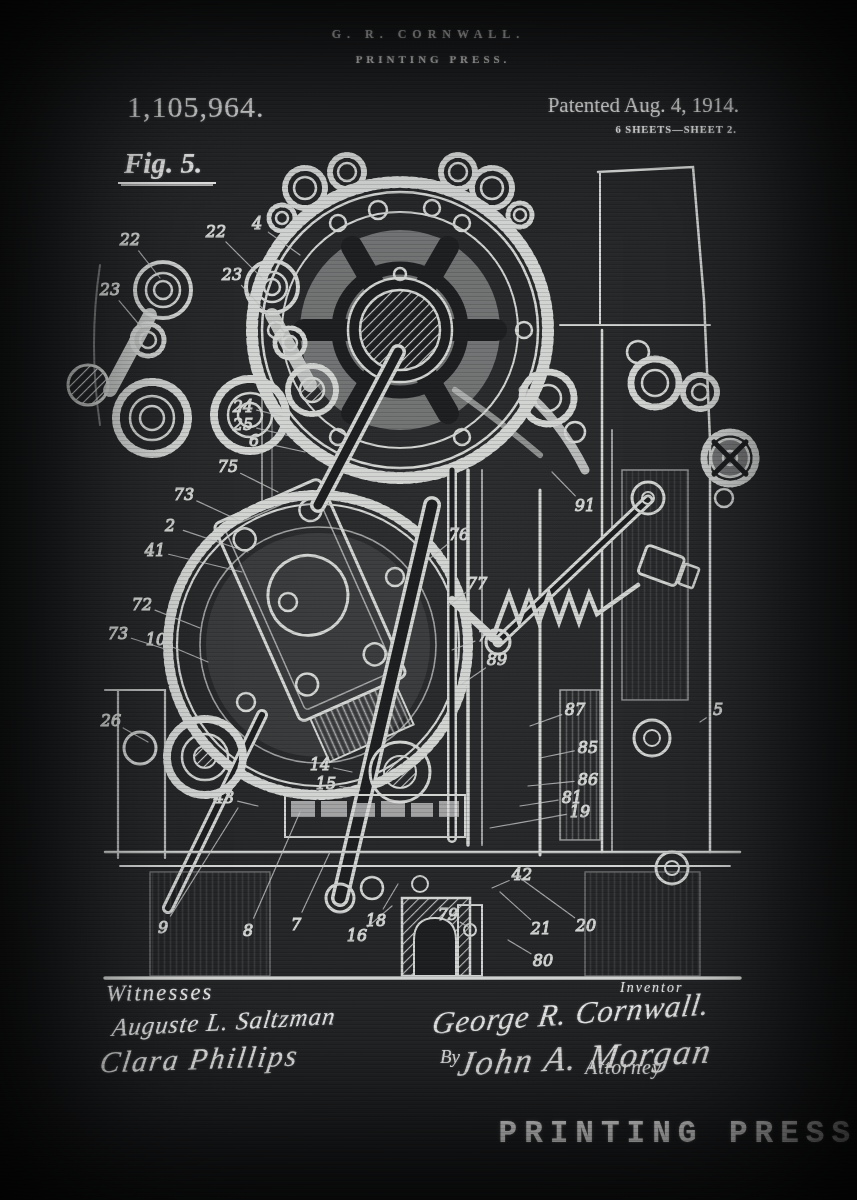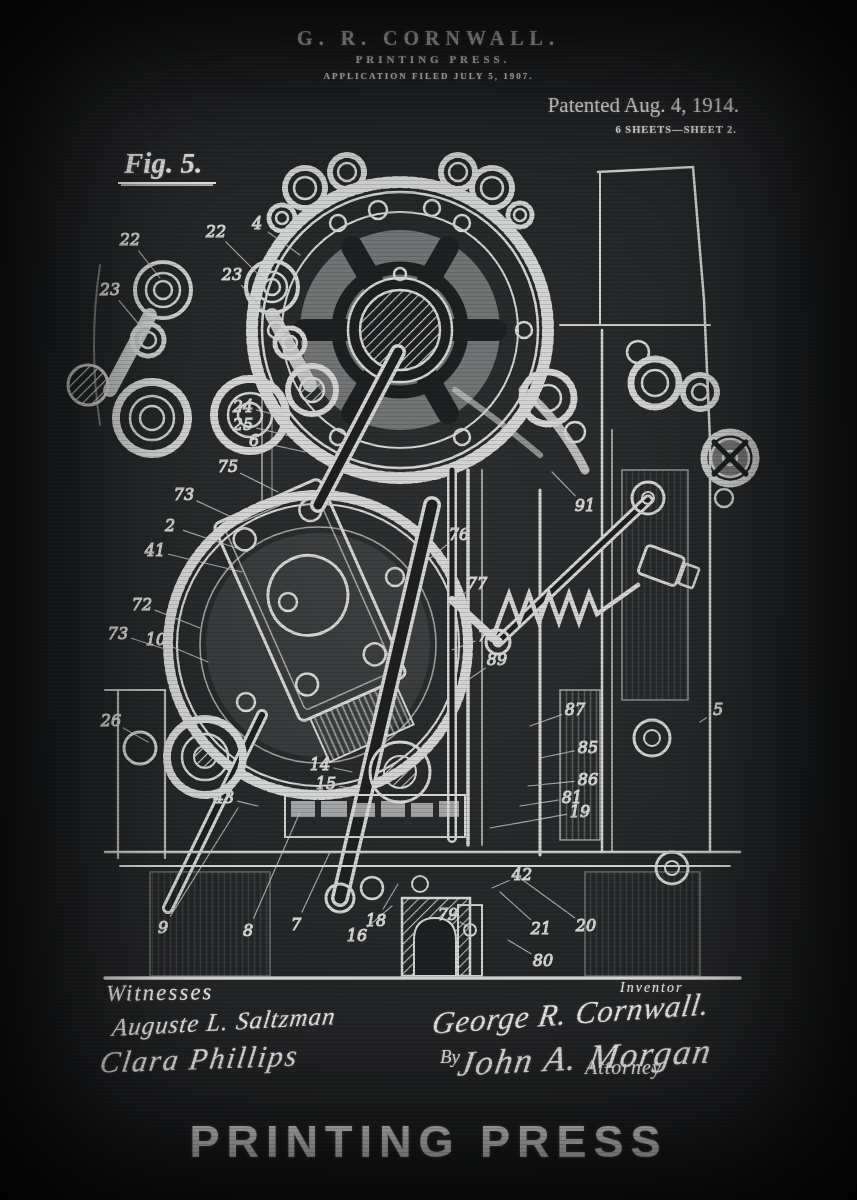--- a/index.html
+++ b/index.html
@@ -17,21 +17,21 @@
       transparent 2px, transparent 4px);
     opacity:.65;
   }
   .poster::after{ 
     content:"";position:absolute;inset:0;z-index:5;pointer-events:none;
     box-shadow:inset 0 0 150px 55px rgba(0,0,0,.95);
   }
   .chalk{text-shadow:0 0 2px rgba(255,255,255,.35), 0 0 6px rgba(255,255,255,.08);}
   .abs{position:absolute;z-index:2;}
   .hdr{left:0;right:0;text-align:center;}
-  .h-inventor{top:27px;font-size:20px;font-weight:bold;letter-spacing:6px;}
+  .h-inventor{top:27px;font-size:12px;font-weight:bold;letter-spacing:6px;}
   .h-title{top:53px;font-size:11px;font-weight:bold;letter-spacing:4px;padding-left:9px;}
   .h-app{top:71px;font-size:9px;font-weight:bold;letter-spacing:2px;}
   .patent-no{left:127px;top:90px;font-size:30px;letter-spacing:1px;}
   .patented{right:118px;top:93px;font-size:21px;}
   .sheet{right:120px;top:124px;font-size:10.5px;font-weight:bold;letter-spacing:1px;margin-left:48px;}
   .fig{left:118px;top:147px;font-size:29px;font-weight:bold;font-style:italic;
        border-bottom:2px solid #e6e6e6;padding:0 14px 2px 6px;
        box-shadow:0 5px 0 -3px rgba(230,230,230,.75);}
   svg.drawing{position:absolute;inset:0;z-index:1;opacity:.93;}
   svg.drawing *{vector-effect:none;}
@@ -39,23 +39,23 @@
           text-anchor:middle;}
   .leader{stroke:#cfcfcf;stroke-width:1.2;opacity:.8;}
   .wit-head{left:106px;top:980px;font-size:23px;font-style:italic;letter-spacing:2px;transform:rotate(-1deg);}
   .sig1{left:112px;top:1008px;font-size:25px;font-style:italic;letter-spacing:1px;transform:rotate(-3deg) skewX(-10deg);}
   .sig2{left:100px;top:1042px;font-size:30px;font-style:italic;letter-spacing:2px;transform:rotate(-2deg) skewX(-10deg);}
   .inv-head{left:620px;top:980px;font-size:14px;font-style:italic;letter-spacing:2px;}
   .inv-name{left:432px;top:996px;font-size:31px;font-style:italic;letter-spacing:1px;transform:rotate(-4deg) skewX(-12deg);white-space:nowrap;}
   .by-label{left:440px;top:1046px;font-size:19px;font-style:italic;font-family:Liberation Serif, serif;}
   .atty-name{left:458px;top:1038px;font-size:35px;font-style:italic;letter-spacing:2px;transform:rotate(-3deg) skewX(-12deg);white-space:nowrap;}
   .atty-head{left:585px;top:1056px;font-size:20px;font-style:italic;letter-spacing:1px;}
-  .footer-title{left:0;right:0;top:1116px;text-align:center;
-    font-family:Liberation Sans, sans-serif;
-    font-size:45px;font-weight:bold;letter-spacing:7px;}
+  .footer-title{left:0;right:0;top:1116px;text-align:right;
+    font-family:Liberation Mono, monospace;
+    font-size:31px;font-weight:bold;letter-spacing:7px;}
 </style>
 </head>
 <body>
 
 <div class="poster">
 
   <svg class="drawing" viewBox="0 0 857 1200" stroke="#dfe1df" fill="none" stroke-linecap="round">
     <defs>
       <pattern id="hatch" width="7" height="7" patternUnits="userSpaceOnUse" patternTransform="rotate(45)">
         <line x1="0" y1="0" x2="0" y2="7" stroke="#d9dbd9" stroke-width="2.2"></line>
@@ -331,22 +331,22 @@
         <text x="541" y="934" class="plabel">21</text>
         <line x1="574.6776948197554" y1="917.7655962325493" x2="520" y2="878" class="leader"></line>
         <text x="586" y="931" class="plabel">20</text>
         <line x1="530.9950990400243" y1="953.7970594240146" x2="508" y2="940" class="leader"></line>
         <text x="543" y="966" class="plabel">80</text>
       </g>
   </svg>
 
   <div class="abs hdr h-inventor chalk">G. R. CORNWALL.</div>
   <div class="abs hdr h-title chalk">PRINTING PRESS.</div>
-  <div class="abs hdr h-app chalk">APPLICATION FILED JULY 5, 1907.</div>
-
+
+  <div class="abs patent-no chalk">1,105,964.</div>
   <div class="abs patented chalk">Patented Aug. 4, 1914.</div>
   <div class="abs sheet chalk">6 SHEETS—SHEET 2.</div>
 
   <div class="abs fig chalk">Fig. 5.</div>
 
   <div class="abs wit-head chalk">Witnesses</div>
   <div class="abs sig1 chalk">Auguste L. Saltzman</div>
   <div class="abs sig2 chalk">Clara Phillips</div>
 
   <div class="abs inv-head chalk">Inventor</div>

